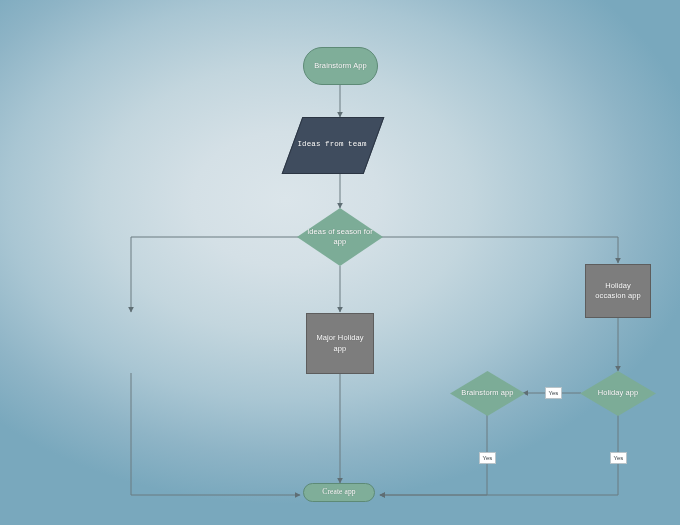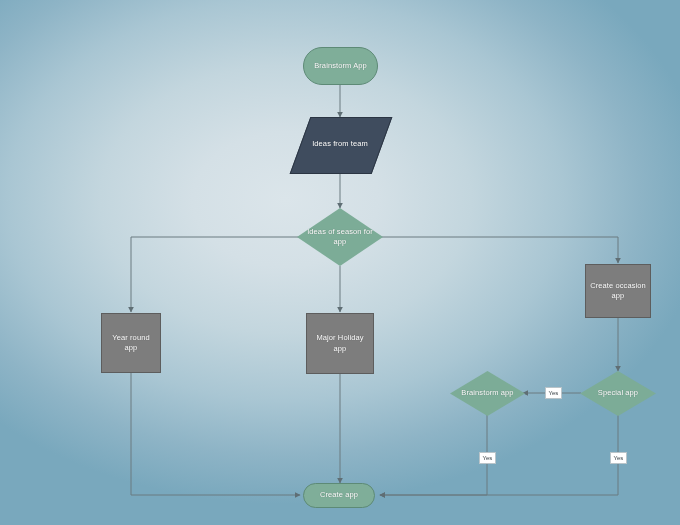--- a/index.html
+++ b/index.html
@@ -138,53 +138,50 @@
       <path d="M 487 415 L 487 495 L 380 495"></path>
 
       <path d="M 618 415 L 618 495 L 380 495"></path>
     </g>
   </svg>
 
   <div class="node n-term" style="left:303px; top:47px; width:75px; height:38px;">
     <span class="lbl">Brainstorm App</span>
   </div>
 
-  <div class="node n-data" style="left:300px; top:117px; width:80px; height:55px;">
+  <div class="node n-data" style="left:292px; top:117px; width:80px; height:55px;font-family:Liberation Mono, monospace;">
     <span class="skew"></span>
     <span class="lbl">Ideas from team</span>
   </div>
 
   <div class="node n-dec clip" style="left:297px; top:208px; width:86px; height:58px;">
     <span class="dia"></span>
     <span class="lbl">Ideas of season for app</span>
   </div>
 
-  <div class="node n-proc" style="left:101px; top:313px; width:60px; height:60px;">
-    <span class="lbl">Year round app</span>
-  </div>
 
   <div class="node n-proc" style="left:306px; top:313px; width:68px; height:61px;">
     <span class="lbl">Major Holiday app</span>
   </div>
 
   <div class="node n-proc" style="left:585px; top:264px; width:66px; height:54px;">
-    <span class="lbl">Create occasion app</span>
+    <span class="lbl">Holiday occasion app</span>
   </div>
 
   <div class="node n-dec clip" style="left:450px; top:371px; width:75px; height:45px;">
     <span class="dia"></span>
     <span class="lbl">Brainstorm app</span>
   </div>
 
   <div class="node n-dec clip" style="left:580px; top:371px; width:76px; height:45px;">
     <span class="dia"></span>
-    <span class="lbl">Special app</span>
+    <span class="lbl">Holiday app</span>
   </div>
 
-  <div class="node n-term" style="left:303px; top:483px; width:72px; height:25px;">
+  <div class="node n-term" style="left:303px; top:483px; width:72px; height:19px;font-family:Liberation Serif, serif;">
     <span class="lbl">Create app</span>
   </div>
 
   <div class="elabel" style="left:545px; top:387px;">
     <span>Yes</span>
   </div>
 
   <div class="elabel" style="left:479px; top:452px;">
     <span>Yes</span>
   </div>

